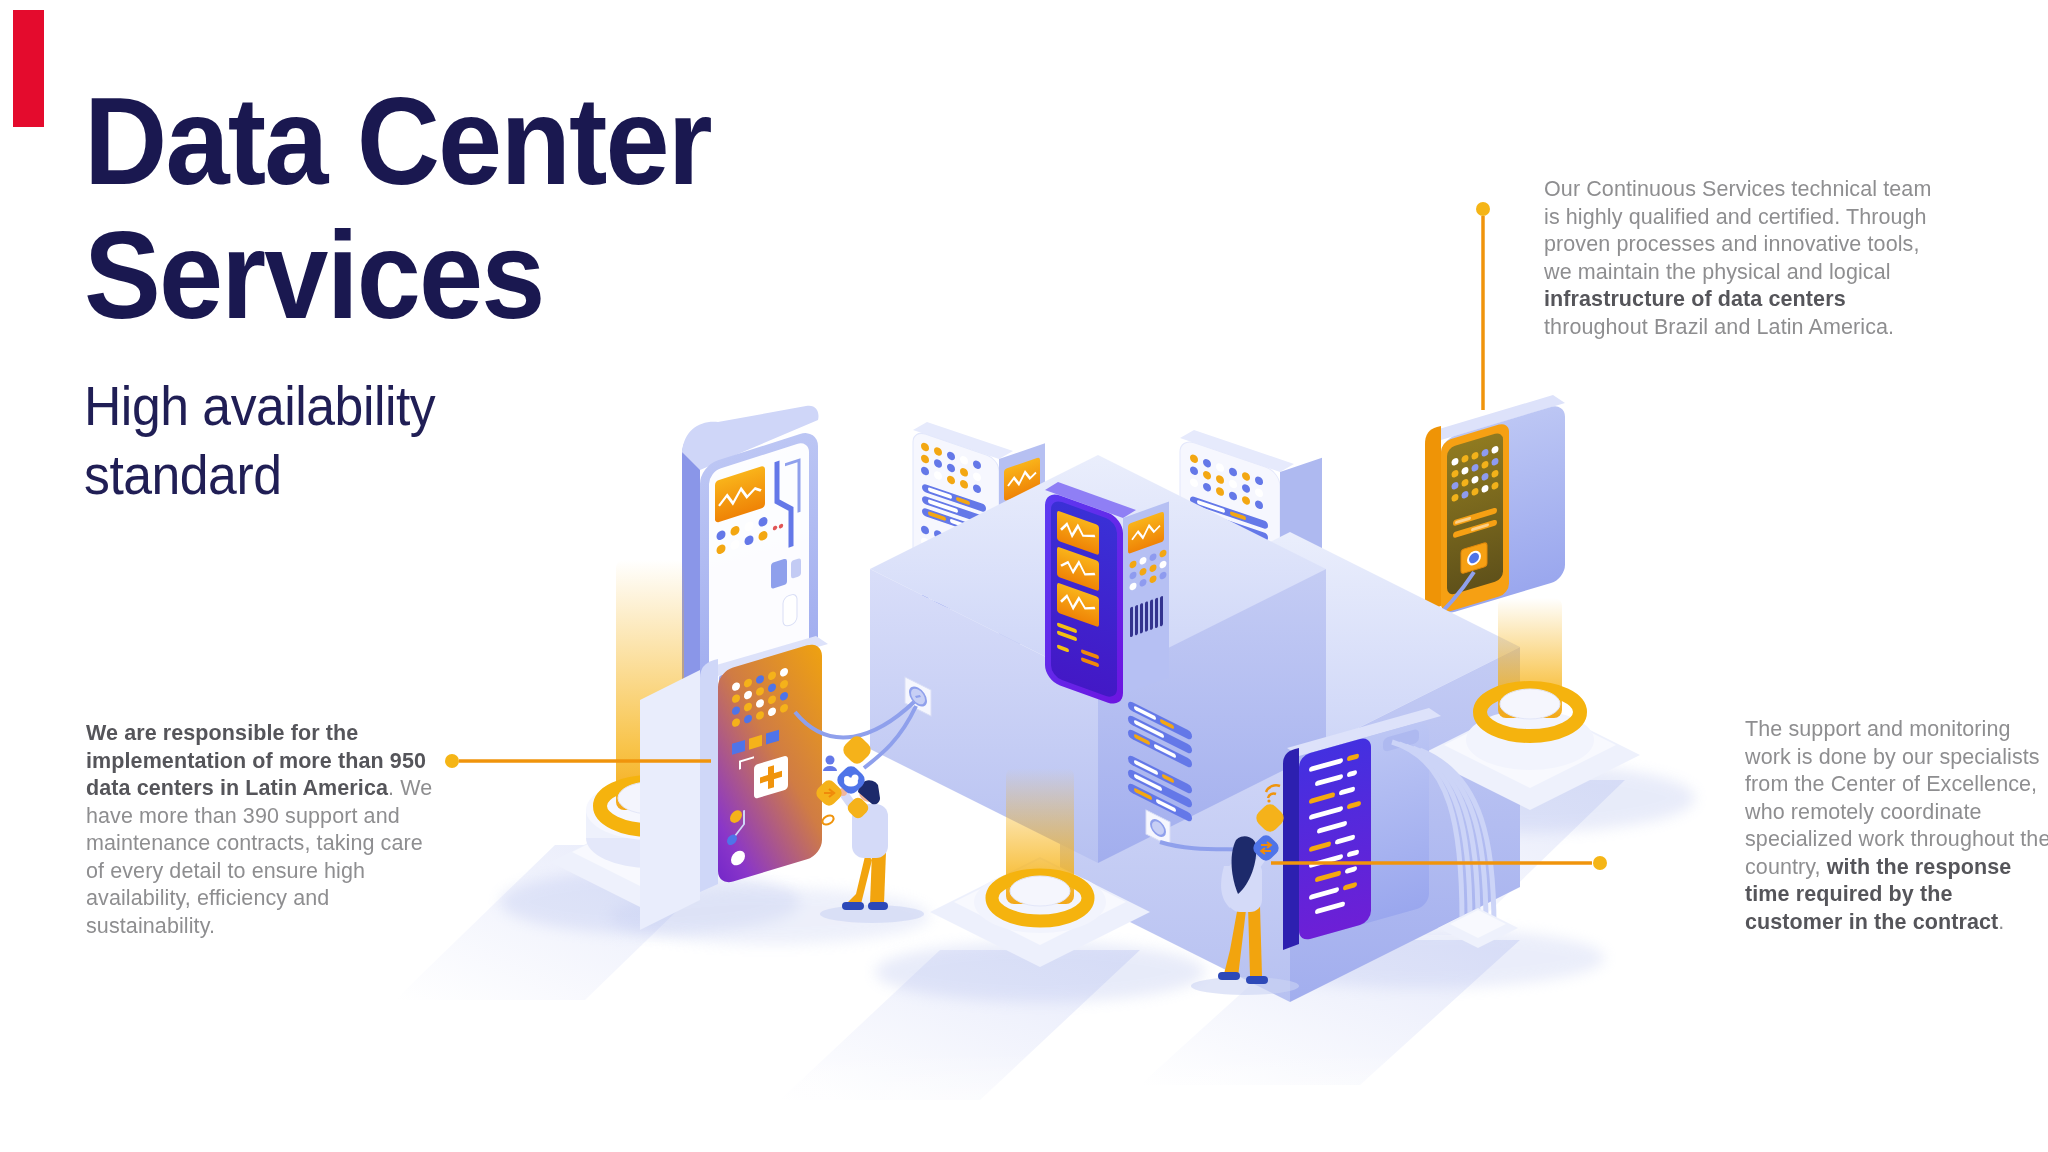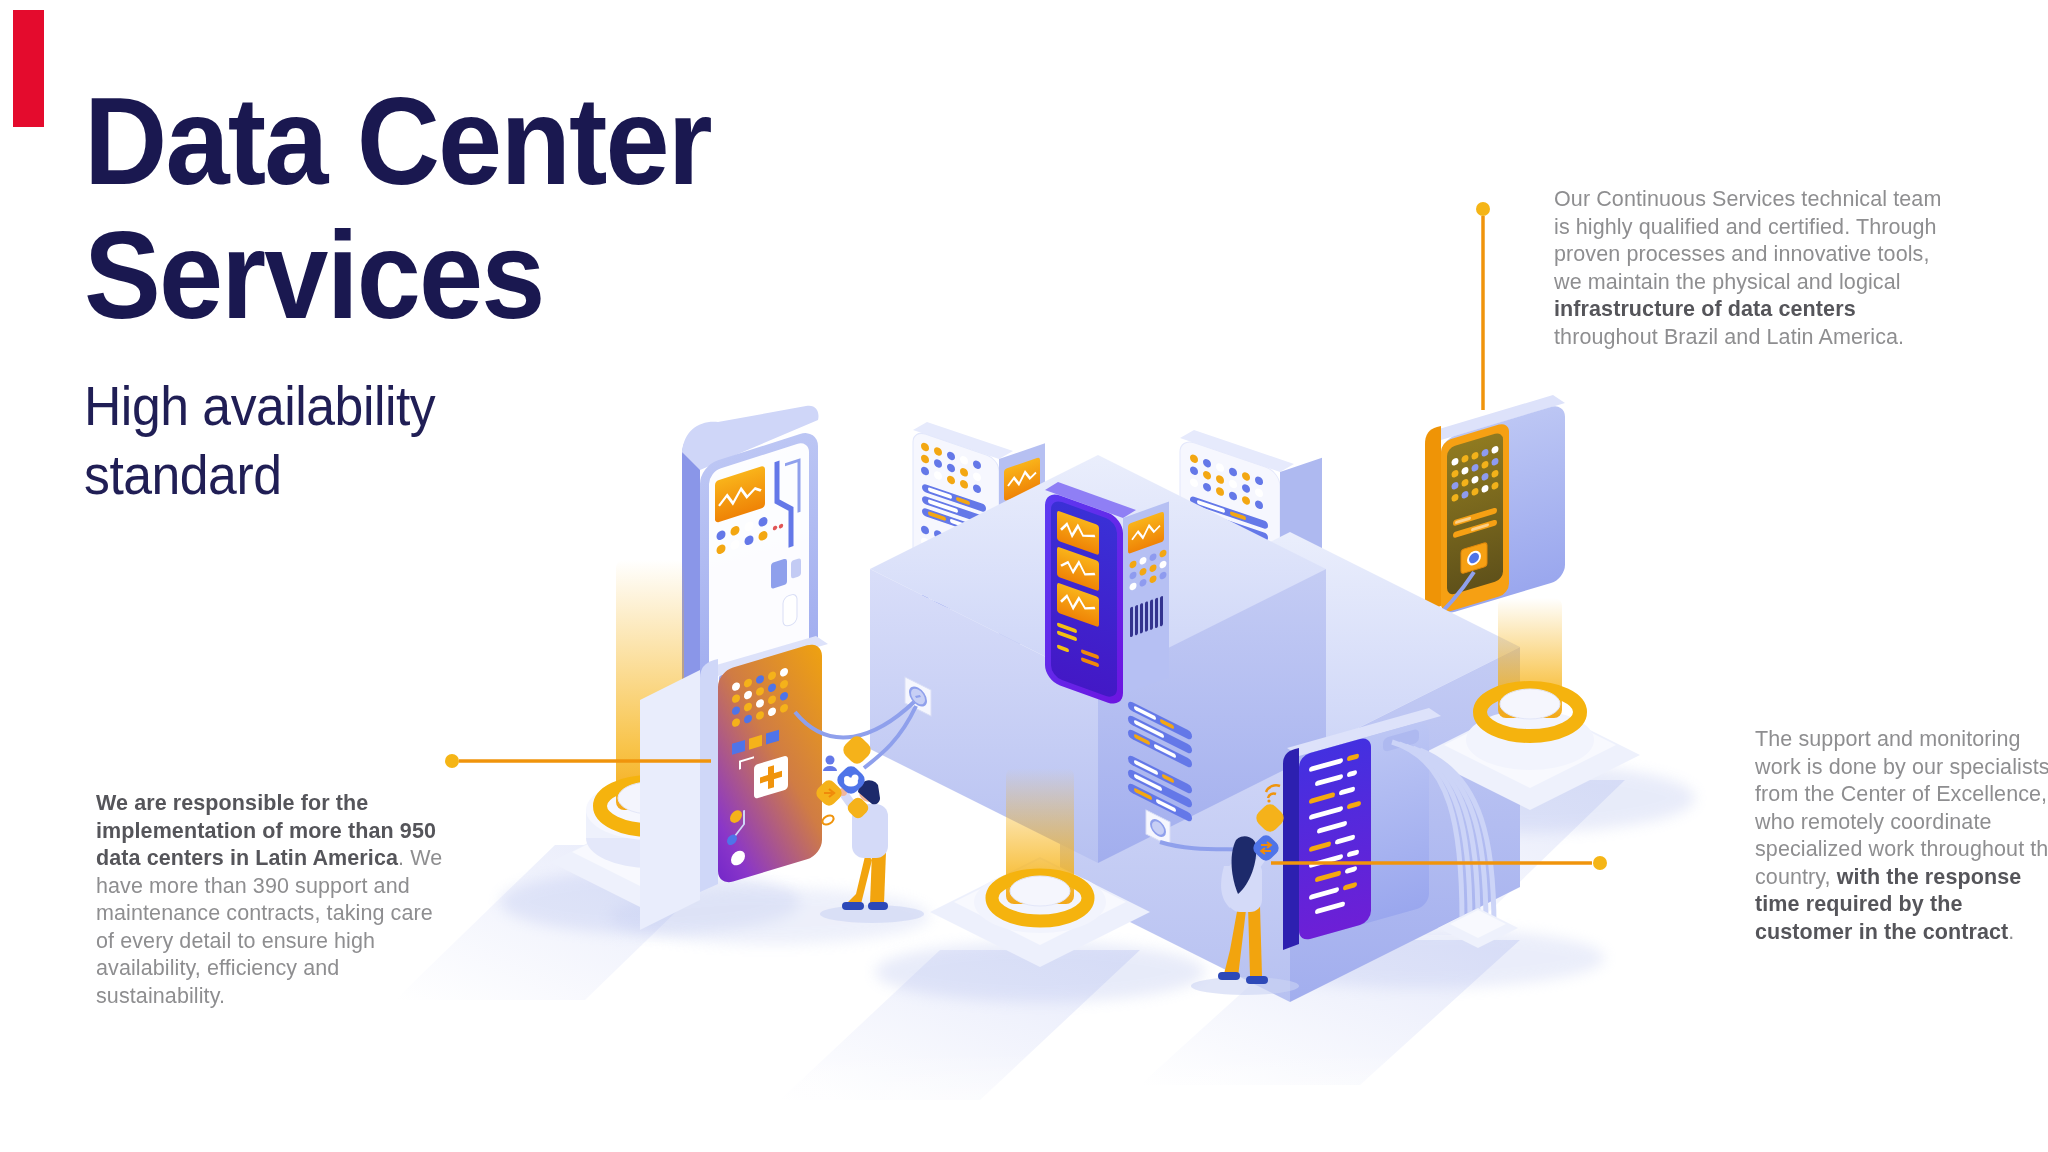--- a/index.html
+++ b/index.html
@@ -5,24 +5,24 @@
   html,body{margin:0;padding:0;background:#fff;}
   .canvas{position:relative;width:2048px;height:1152px;background:#fff;overflow:hidden;
           font-family:"Liberation Sans", sans-serif;padding-left:15px;}
   .red-bar{position:absolute;left:13px;top:10px;width:31px;height:117px;background:var(--red,#e40b2d);}
   .title{position:absolute;left:84px;top:74px;margin:0;font-weight:700;font-size:124px;line-height:134px;
          letter-spacing:-2px;color:var(--navy,#1a1850);transform:scaleX(.93);transform-origin:0 0;}
   .title span{display:block;}
   .subtitle{position:absolute;left:84px;top:372px;margin:0;font-weight:400;font-size:55px;line-height:69px;
          letter-spacing:-.5px;color:var(--navy-soft,#201e55);transform:scaleX(.94);transform-origin:0 0;}
   .subtitle span{display:block;}
-  .para{position:absolute;margin:14px;font-size:21.5px;line-height:27.5px;letter-spacing:.1px;
+  .para{position:absolute;margin:4px;font-size:21.5px;line-height:27.5px;letter-spacing:.1px;
         color:var(--text-gray,#8e8e90);}
   .para .b{font-weight:700;color:var(--text-bold,#55555a);}
-  .para-left{left:82px;top:776px;width:352px;}
+  .para-left{left:82px;top:716px;width:352px;}
   .para-topright{left:1540px;top:172px;width:402px;}
   .para-bottomright{left:1741px;top:712px;width:306px;}
   svg{position:absolute;left:0;top:0;}
 </style>
 </head>
 <body>
 
 <div class="canvas">
 
   <div class="red-bar"></div>

